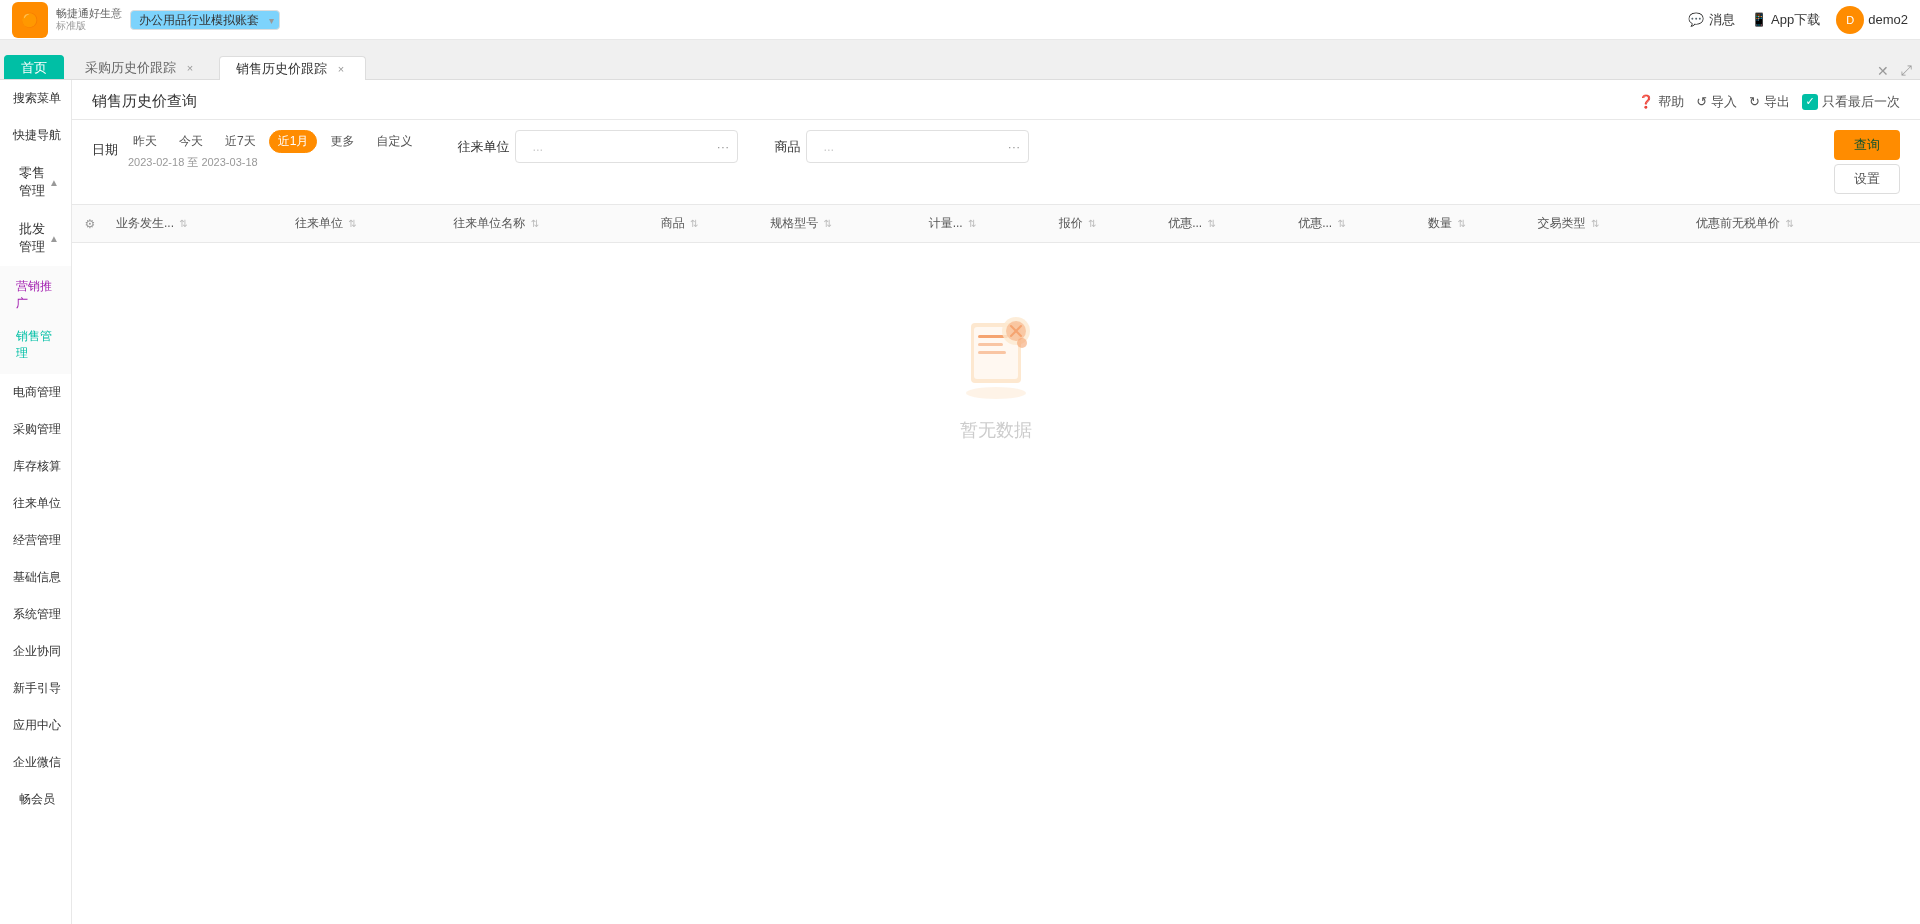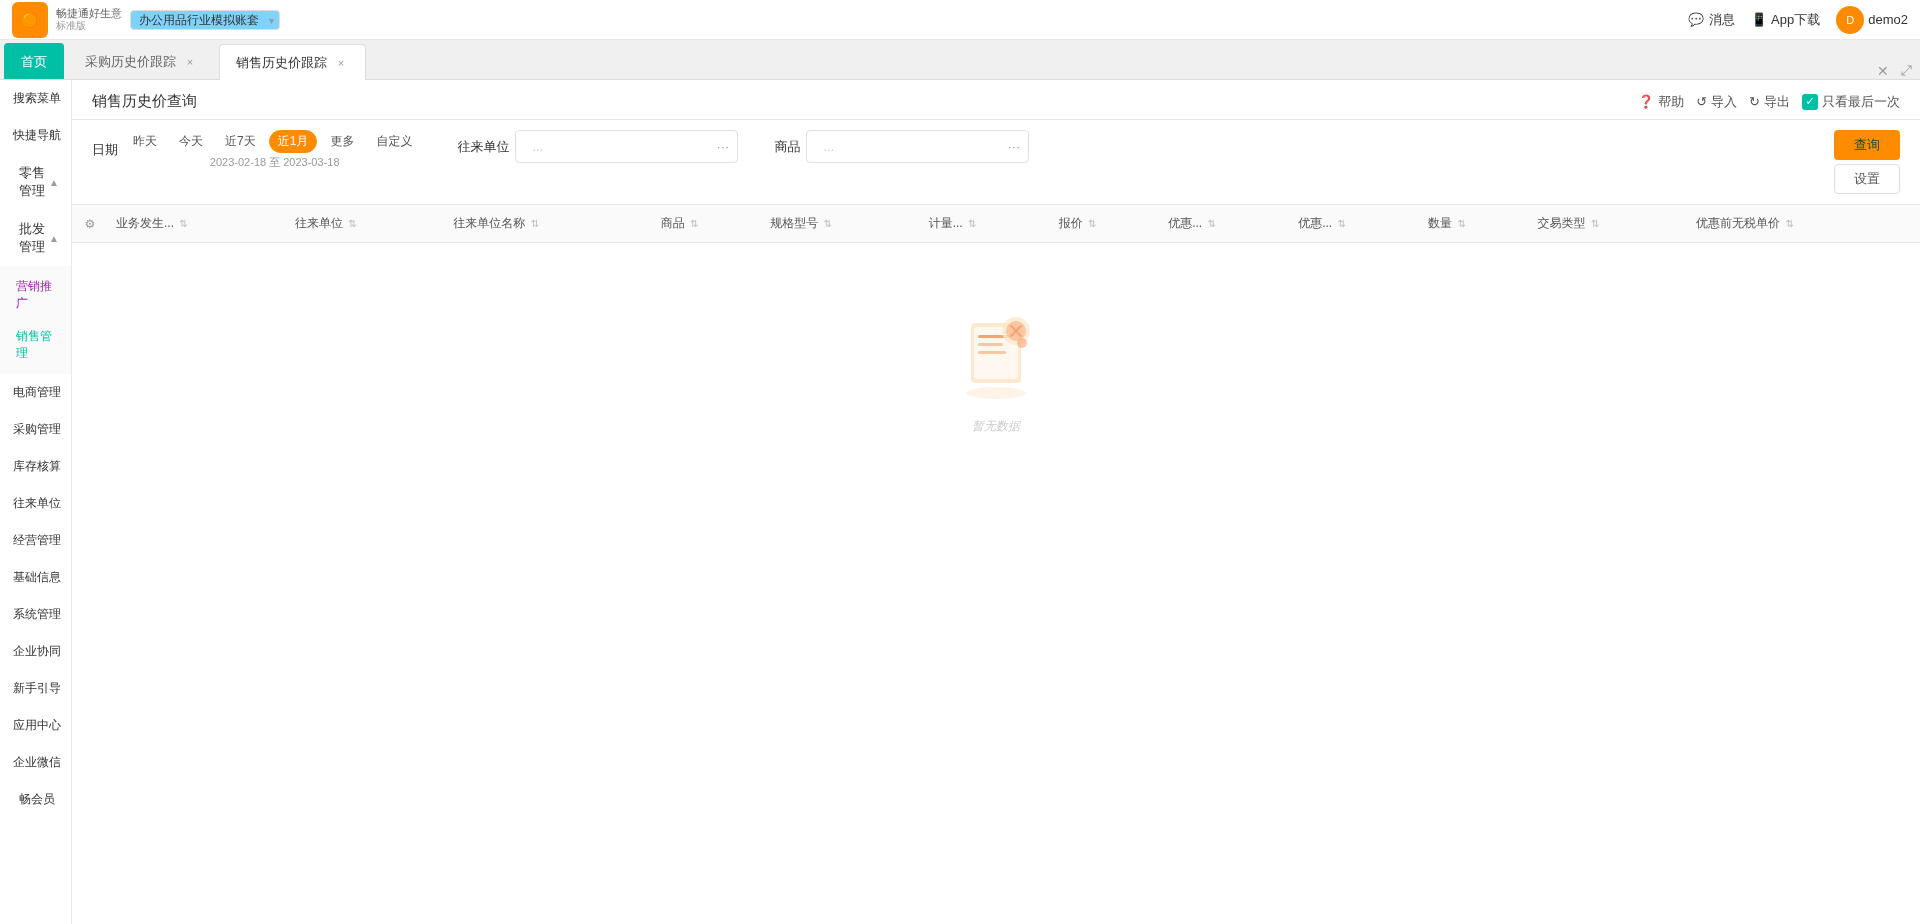--- a/index.html
+++ b/index.html
@@ -12,21 +12,21 @@
     .logo-text { font-size: 11px; color: #666; max-width: 80px; line-height: 1.2; }
     .breadcrumb-select { border: 1px solid #ddd; border-radius: 4px; padding: 2px 20px 2px 8px; font-size: 12px; color: #333; background: #7dd3fc; cursor: pointer; appearance: none; position: relative; }
     .breadcrumb-wrapper { position: relative; display: inline-block; }
     .breadcrumb-wrapper::after { content: "▾"; position: absolute; right: 6px; top: 50%; transform: translateY(-50%); font-size: 10px; color: #999; pointer-events: none; }
     .topbar-right { display: flex; align-items: center; gap: 16px; font-size: 13px; color: #333; }
     .topbar-right-item { display: flex; align-items: center; gap: 4px; cursor: pointer; }
     .avatar { width: 28px; height: 28px; border-radius: 50%; background: #ff8c00; display: flex; align-items: center; justify-content: center; color: white; font-size: 11px; }
 
     
     .tabbar { height: 40px; background: #f0f0f0; display: flex; align-items: flex-end; padding: 0 0 0 0; border-bottom: 1px solid #ddd; }
-    .tab { height: 36px; display: flex; align-items: center; padding: 0 16px; gap: 6px; background: #f0f0f0; border: 1px solid transparent; border-bottom: none; cursor: pointer; font-size: 13px; color: #666; border-radius: 4px 4px 0 0; margin-left: 4px; }
+    .tab { height: 24px; display: flex; align-items: center; padding: 0 16px; gap: 6px; background: #f0f0f0; border: 1px solid transparent; border-bottom: none; cursor: pointer; font-size: 13px; color: #666; border-radius: 4px 4px 0 0; margin-left: 4px; }
     .tab.active { background: #fff; border-color: #ddd; border-bottom-color: #fff; color: #333; margin-bottom: -1px; z-index: 1; }
     .tab-home { background: #00bfa5; color: white; border-color: #00bfa5; }
     .tab-close { width: 16px; height: 16px; border-radius: 50%; display: flex; align-items: center; justify-content: center; font-size: 11px; color: #999; cursor: pointer; }
     .tabbar-actions { margin-left: auto; display: flex; align-items: center; padding-right: 8px; gap: 4px; }
 
     
     .main-layout { display: flex; flex: 1; overflow: hidden; }
 
     
     .sidebar { width: 72px; background: #fff; border-right: 1px solid #e8e8e8; display: flex; flex-direction: column; overflow-y: auto; }
@@ -59,21 +59,21 @@
     .table-container { flex: 1; overflow: auto; background: #fff; margin: 0; }
     table { width: 100%; border-collapse: collapse; font-size: 13px; }
     thead tr { background: #fafafa; border-bottom: 1px solid #e8e8e8; }
     th { padding: 10px 8px; text-align: left; font-weight: normal; color: #555; border-bottom: 1px solid #e8e8e8; white-space: nowrap; font-size: 12px; }
     th .sort-icon { color: #bbb; font-size: 10px; margin-left: 2px; }
     .gear-cell { width: 36px; text-align: center; }
     .gear-icon-cell { color: #999; cursor: pointer; }
 
     
     .empty-state { flex: 1; display: flex; flex-direction: column; align-items: center; justify-content: center; background: #fff; padding: 60px 0; }
-    .empty-text { color: #ccc; font-size: 12px; margin-top: 12px; font-style: italic; }
+    .empty-text { color: #ccc; font-size: 18px; margin-top: 12px; }
     .filter-row { display: flex; align-items: center; gap: 20px; width: 100%; flex-wrap: wrap; }
     .filter-cell { display: flex; align-items: center; gap: 6px; }
     .input-field { border: 1px solid #e0e0e0; border-radius: 4px; padding: 4px 8px; font-size: 13px; min-width: 180px; color: #333; outline: none; }
     .input-field::placeholder { color: #ccc; }
   </style>
 </head>
 <body>
 
 <div class="topbar">
   <div class="topbar-left">
@@ -209,21 +209,21 @@
           <span>只看最后一次</span>
         </div>
       </div>
     </div>
 
     <div style="background:#fff; padding:10px 20px 10px; border-bottom:1px solid #e8e8e8;">
       <div class="filter-row" style="display:flex; align-items:flex-start; gap:16px; flex-wrap:wrap;">
 
         <div class="filter-cell">
           <span class="filter-label">日期</span>
-          <div style="display:flex; flex-direction:column; gap:2px;align-items:center;">
+          <div style="display:flex; flex-direction:column; gap:2px;">
             <div class="date-btns">
               <span class="date-btn">昨天</span>
               <span class="date-btn">今天</span>
               <span class="date-btn">近7天</span>
               <span class="date-btn active">近1月</span>
               <span class="date-btn">更多</span>
               <span class="date-btn">自定义</span>
             </div>
             <div style="font-size:11px; color:#999; padding-left:4px;">2023-02-18 至 2023-03-18</div>
           </div>

